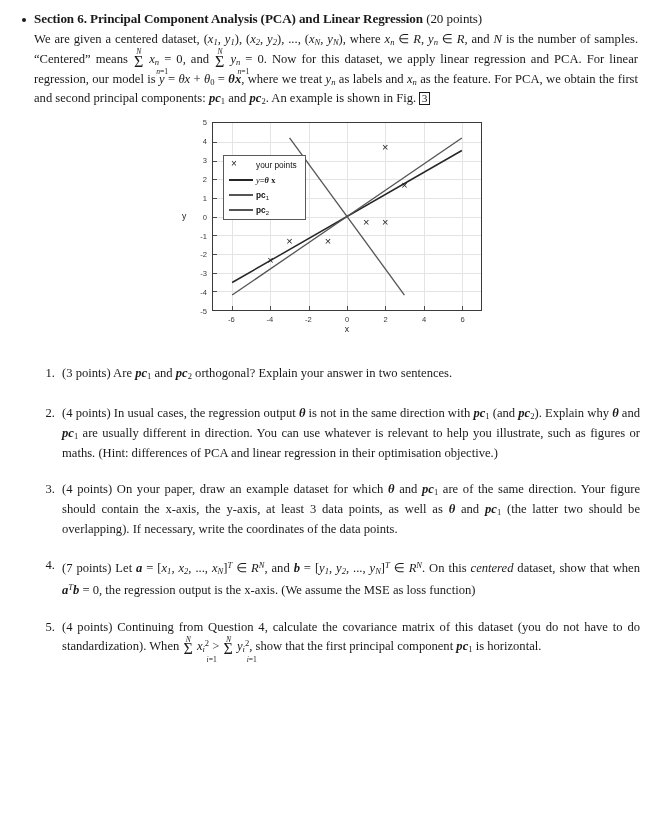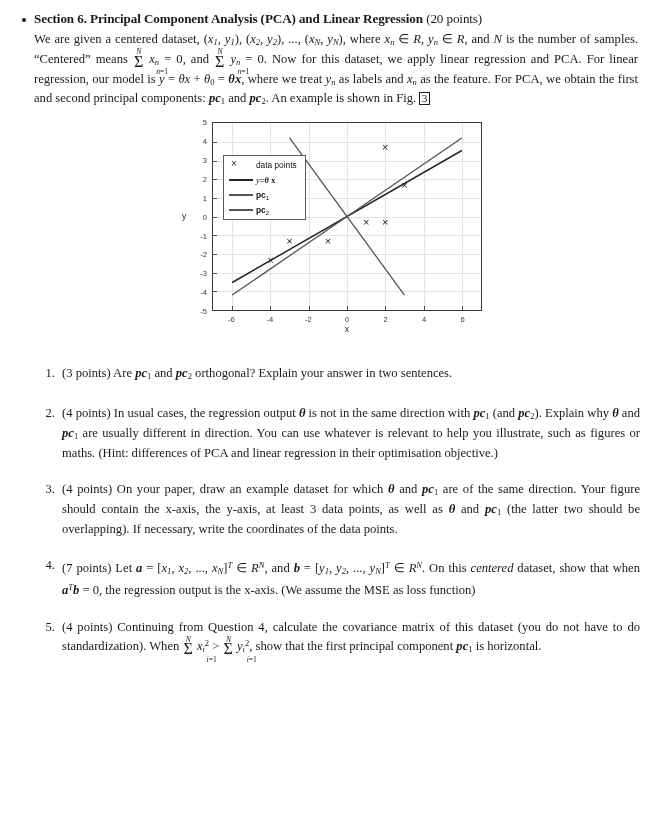--- a/index.html
+++ b/index.html
@@ -382,21 +382,21 @@
             <div class="datapoint" style="left: 114.857px; top: 117.81px; font-size: 11px; color: rgb(28, 28, 28);">×</div>
             <div class="datapoint" style="left: 153.143px; top: 99.11px; font-size: 11px; color: rgb(28, 28, 28);">×</div>
             <div class="datapoint" style="left: 172.286px; top: 99.11px; font-size: 11px; color: rgb(28, 28, 28);">×</div>
             <div class="datapoint" style="left: 172.286px; top: 24.31px; font-size: 11px; color: rgb(28, 28, 28);">×</div>
             <div class="datapoint" style="left: 191.429px; top: 61.71px; font-size: 11px; color: rgb(28, 28, 28);">×</div>
           </div>
 
         <div class="legendbox">
           <div class="leg-row" style="top:1px;">
             <span class="leg-x">×</span>
-            <span class="leg-text">data points</span>
+            <span class="leg-text">your points</span>
           </div>
           <div class="leg-row" style="top:16px;">
             <span class="leg-mark" style="background:#262626;height:1.8px;"></span>
             <span class="leg-text"><span class="mi">y</span>=<span class="mb">θ</span>&nbsp;<span class="mbu">x</span></span>
           </div>
           <div class="leg-row" style="top:31px;">
             <span class="leg-mark" style="background:#545454;"></span>
             <span class="leg-text"><b>pc</b><span class="sb">1</span></span>
           </div>
           <div class="leg-row" style="top:46px;">

